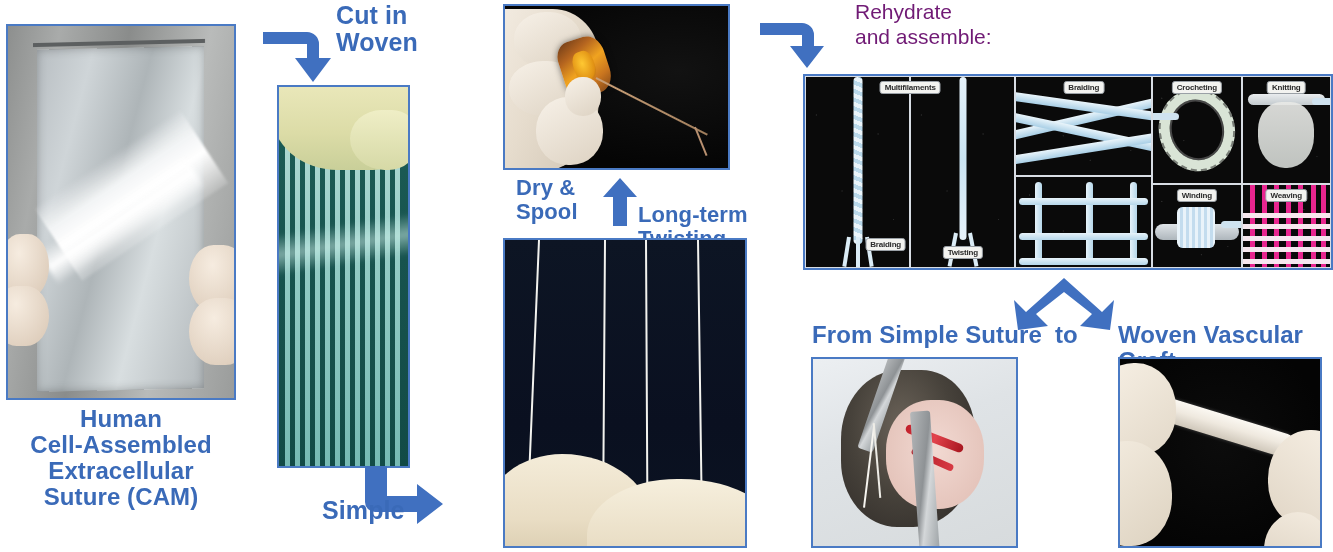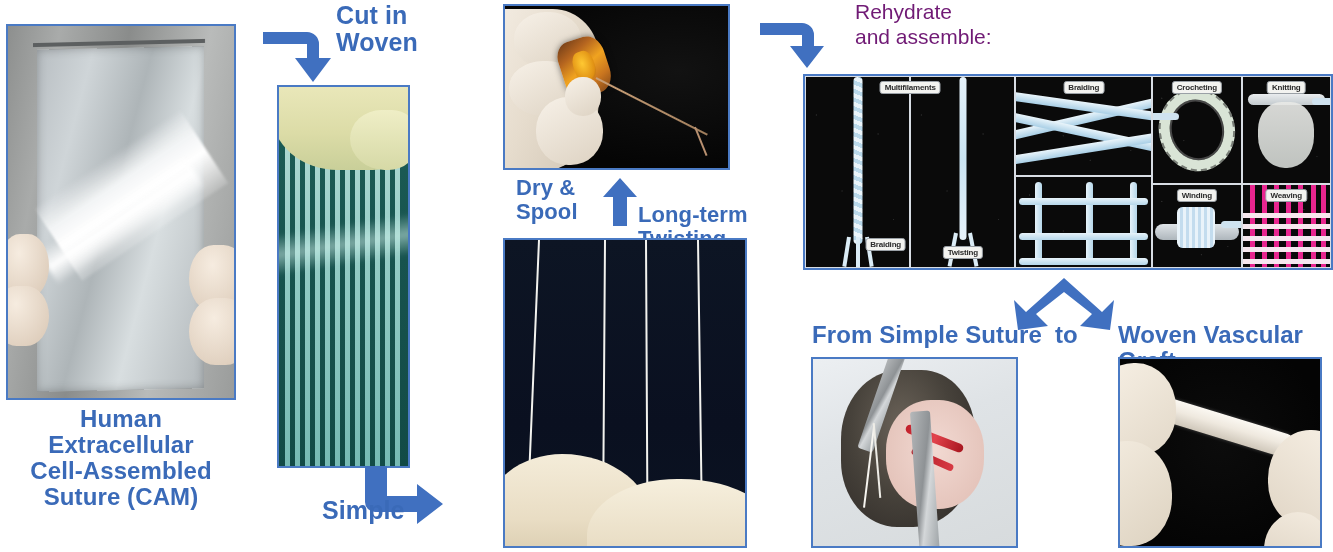--- a/index.html
+++ b/index.html
@@ -142,22 +142,22 @@
     </div>
     <div class="edge"></div>
     <div class="finger" style="left:-4%;top:56%;width:22%;height:17%;"></div>
     <div class="finger" style="left:-6%;top:70%;width:24%;height:16%;"></div>
     <div class="finger" style="right:-6%;top:59%;width:26%;height:18%;"></div>
     <div class="finger" style="right:-8%;top:73%;width:28%;height:18%;"></div>
   </div>
 
   <div class="abs cap" style="left:0px;top:406px;width:242px;text-align:center;font-size:24px;">
     <div>Human</div>
+    <div>Cell-Assembled</div>
     <div>Extracellular</div>
-    <div>Cell-Assembled</div>
     <div>Suture (CAM)</div>
   </div>
 
   <div class="arrow" style="left:263px;top:22px;">
     <svg width="72" height="62" viewBox="0 0 72 62" aria-hidden="true">
       <path d="M0 10 H44 a12 12 0 0 1 12 12 V36 H68 L50 60 L32 36 H44 V22 H0 Z" fill="#4070c0"></path>
     </svg>
   </div>
   <div class="abs cap" style="left:336px;top:2px;width:120px;font-size:25px;">
     <div>Cut in</div>

